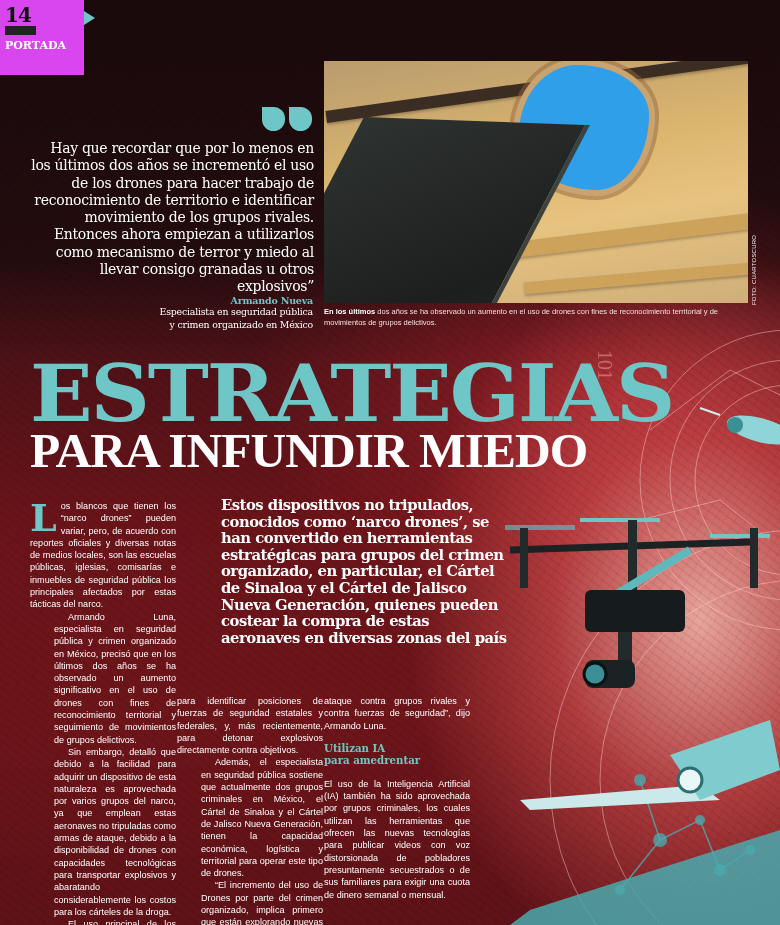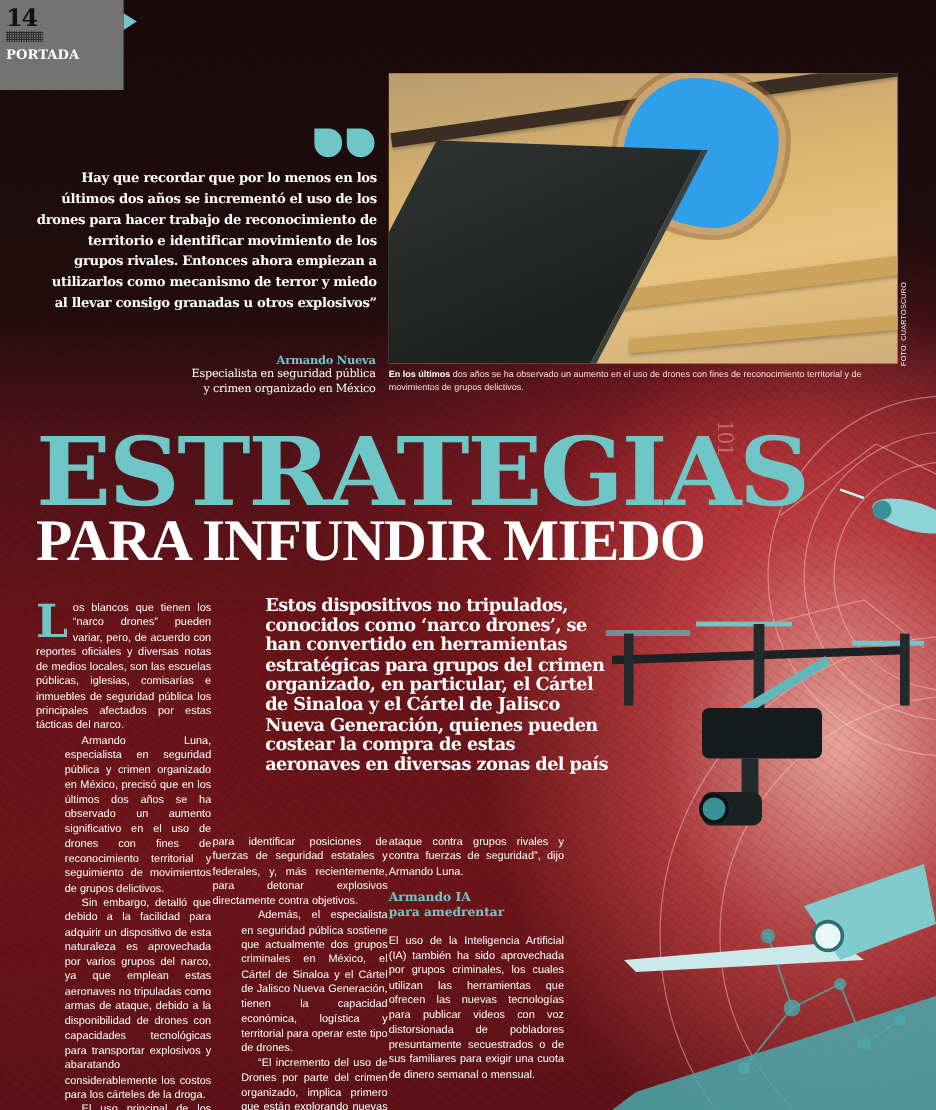--- a/index.html
+++ b/index.html
@@ -16,22 +16,22 @@
     .grain {
       position: absolute; inset: 0;
       background:
         repeating-linear-gradient(37deg, rgba(0,0,0,0.06) 0 2px, rgba(0,0,0,0) 2px 7px),
         repeating-linear-gradient(-58deg, rgba(0,0,0,0.05) 0 1px, rgba(0,0,0,0) 1px 9px);
       pointer-events: none;
     }
 
     
     .section-tab {
-      position: absolute; left: 0; top: 0; width: 103px; height: 75px;
-      background: #737373;
+      position: absolute; left: 0; top: 0; width: 84px; height: 75px;
+      background: #d946ef;
     }
     .section-tab::after {
       content: ""; position: absolute; right: -11px; top: 11px;
       border-left: 11px solid #6ec7c6; border-top: 7px solid transparent; border-bottom: 7px solid transparent;
     }
     .page-number {
       position: absolute; left: 5px; top: 3px;
       font-family: "DejaVu Serif", serif; font-weight: bold; font-size: 20px; color: #111; letter-spacing: -1px;
     }
     .tab-pattern {
@@ -45,22 +45,22 @@
     }
 
     
     .quote-mark { position: absolute; left: 262px; top: 107px; display: flex; gap: 4px; }
     .quote-mark span {
       width: 23px; height: 24px; background: #6ec7c6;
       border-radius: 0 12px 12px 12px;
     }
     .quote-text {
       position: absolute; left: 30px; top: 140px; width: 284px;
-      text-align: right; font-family: "DejaVu Serif", serif; font-weight: bold;
-      font-size: 11px; line-height: 17.3px; color: #fff; letter-spacing: -0.3px;
+      text-align: right; font-family: "DejaVu Serif", serif; font-weight: normal;
+      font-size: 14px; line-height: 17.3px; color: #fff; letter-spacing: -0.3px;
     }
     .quote-author {
       position: absolute; right: 467px; top: 295px;
       font-family: "DejaVu Serif", serif; font-weight: bold; font-size: 9.5px; color: #6ec7c6; letter-spacing: -0.2px;
     }
     .quote-role {
       position: absolute; left: 120px; top: 306px; width: 193px;
       text-align: right; font-family: "DejaVu Serif", serif; font-size: 9.4px; line-height: 12.5px; color: #fff; letter-spacing: -0.2px;
     }
 
@@ -236,17 +236,17 @@
 
 <div class="col col-2">
   <p>para identificar posiciones de fuerzas de seguridad estatales y federales, y, más recientemente, para detonar explosivos directamente contra objetivos.</p>
   <p>Además, el especialista en seguridad pública sostiene que actualmente dos grupos criminales en México, el Cártel de Sinaloa y el Cártel de Jalisco Nueva Generación, tienen la capacidad económica, logística y territorial para operar este tipo de drones.</p>
   <p>“El incremento del uso de Drones por parte del crimen organizado, implica primero que están explorando nuevas formas para poder llevar a cabo acciones de</p>
 </div>
 
 <div class="col col-3">
   <p>ataque contra grupos rivales y contra fuerzas de seguridad”, dijo Armando Luna.</p>
   <div class="subhead">
-    <div>Armando IA</div>
+    <div>Utilizan IA</div>
     <div>para amedrentar</div>
   </div>
   <p class="noindent">El uso de la Inteligencia Artificial (IA) también ha sido aprovechada por grupos criminales, los cuales utilizan las herramientas que ofrecen las nuevas tecnologías para publicar videos con voz distorsionada de pobladores presuntamente secuestrados o de sus familiares para exigir una cuota de dinero semanal o mensual.</p>
 </div>
 
 </body></html>

